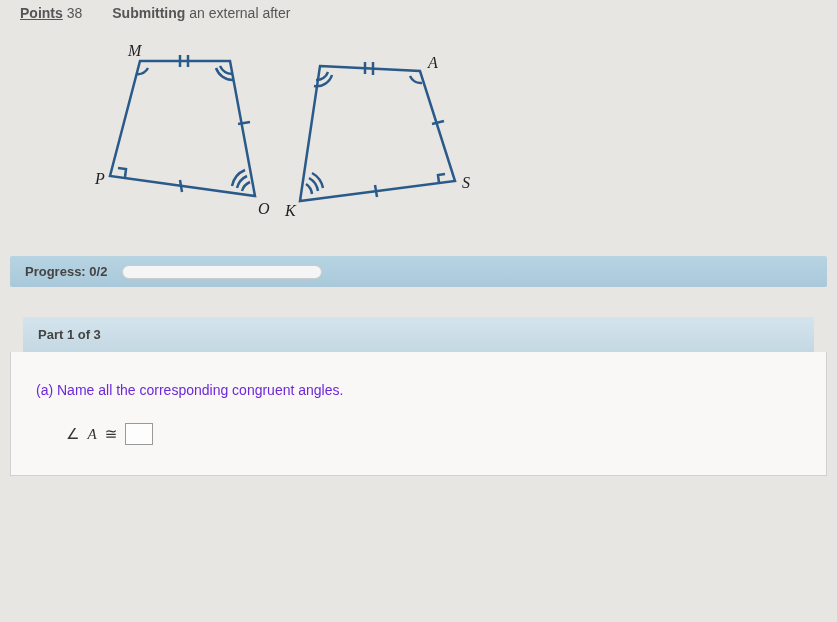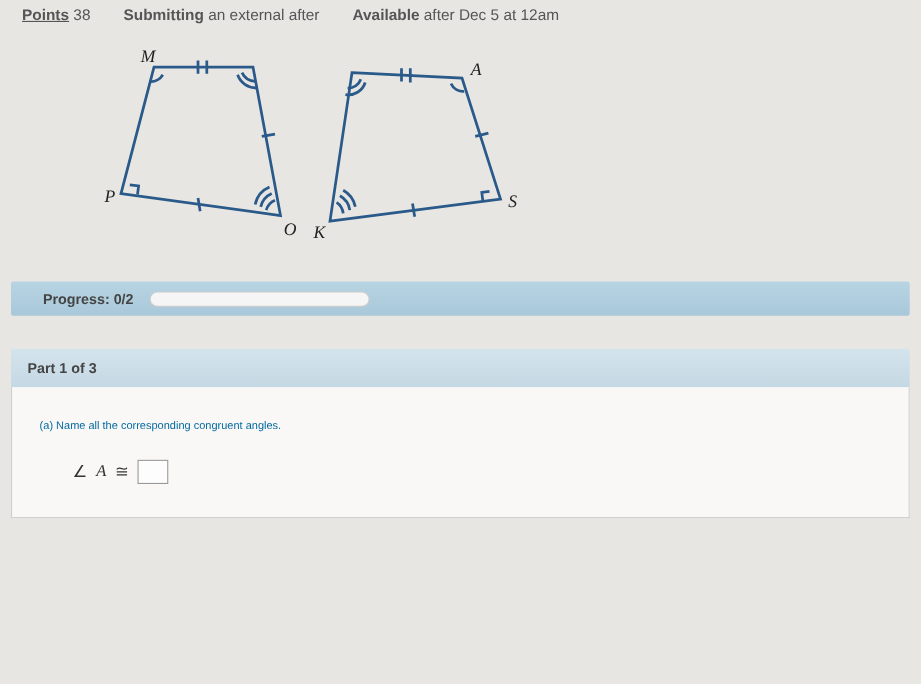--- a/index.html
+++ b/index.html
@@ -31,54 +31,54 @@
       text-decoration: underline;
     }
     .figure-area {
       padding: 10px 80px 30px;
       height: 210px;
     }
     .progress-section {
       display: flex;
       align-items: center;
       background: linear-gradient(to bottom, #b8d4e3, #a8c8d9);
-      padding: 8px 29px;
+      padding: 8px 15px;
       border-radius: 2px;
       margin: 20px 10px 10px;
       font-size: 13px;
       font-weight: bold;
       color: #444;
     }
     .progress-bar {
       margin-left: 15px;
       width: 200px;
       height: 14px;
       background: #f5f5f5;
       border: 1px solid #ccc;
       border-radius: 7px;
     }
     .part-header {
       background: linear-gradient(to bottom, #d4e4ed, #c4d8e3);
       padding: 10px 15px;
-      margin: 30px 10px 0;
+      margin: 30px 23px 0;
       font-size: 13px;
       font-weight: bold;
       color: #444;
       border-radius: 2px 2px 0 0;
     }
     .question-body {
       background: #f9f8f6;
       margin: 0 10px;
       padding: 30px 25px;
       border: 1px solid #d0d0d0;
       border-top: none;
     }
     .question-text {
-      font-size: 10px;
-      color: #0369a1;
+      font-size: 14px;
+      color: #6d28d9;
       margin-bottom: 25px;
     }
     .answer-line {
       display: flex;
       align-items: center;
       gap: 8px;
       padding-left: 30px;
       font-size: 15px;
       font-style: italic;
       font-family: 'Times New Roman', serif;
@@ -101,24 +101,20 @@
 <body>
 
 <div class="header">
   <span class="header-item">
     <span class="points-label">Points</span>
     <span>38</span>
   </span>
   <span class="header-item">
     <b>Submitting</b>
     <span>an external after</span>
-  </span>
-  <span class="header-item">
-    <b>Available</b>
-    <span>after Dec 5 at 12am</span>
   </span>
 </div>
 
 <div class="figure-area">
   <svg width="420" height="190" viewBox="0 0 420 190">
 
     <g stroke="#2a5a8a" stroke-width="2.5" fill="none">
 
       <polygon points="60,25 150,25 175,160 30,140"></polygon>
 

